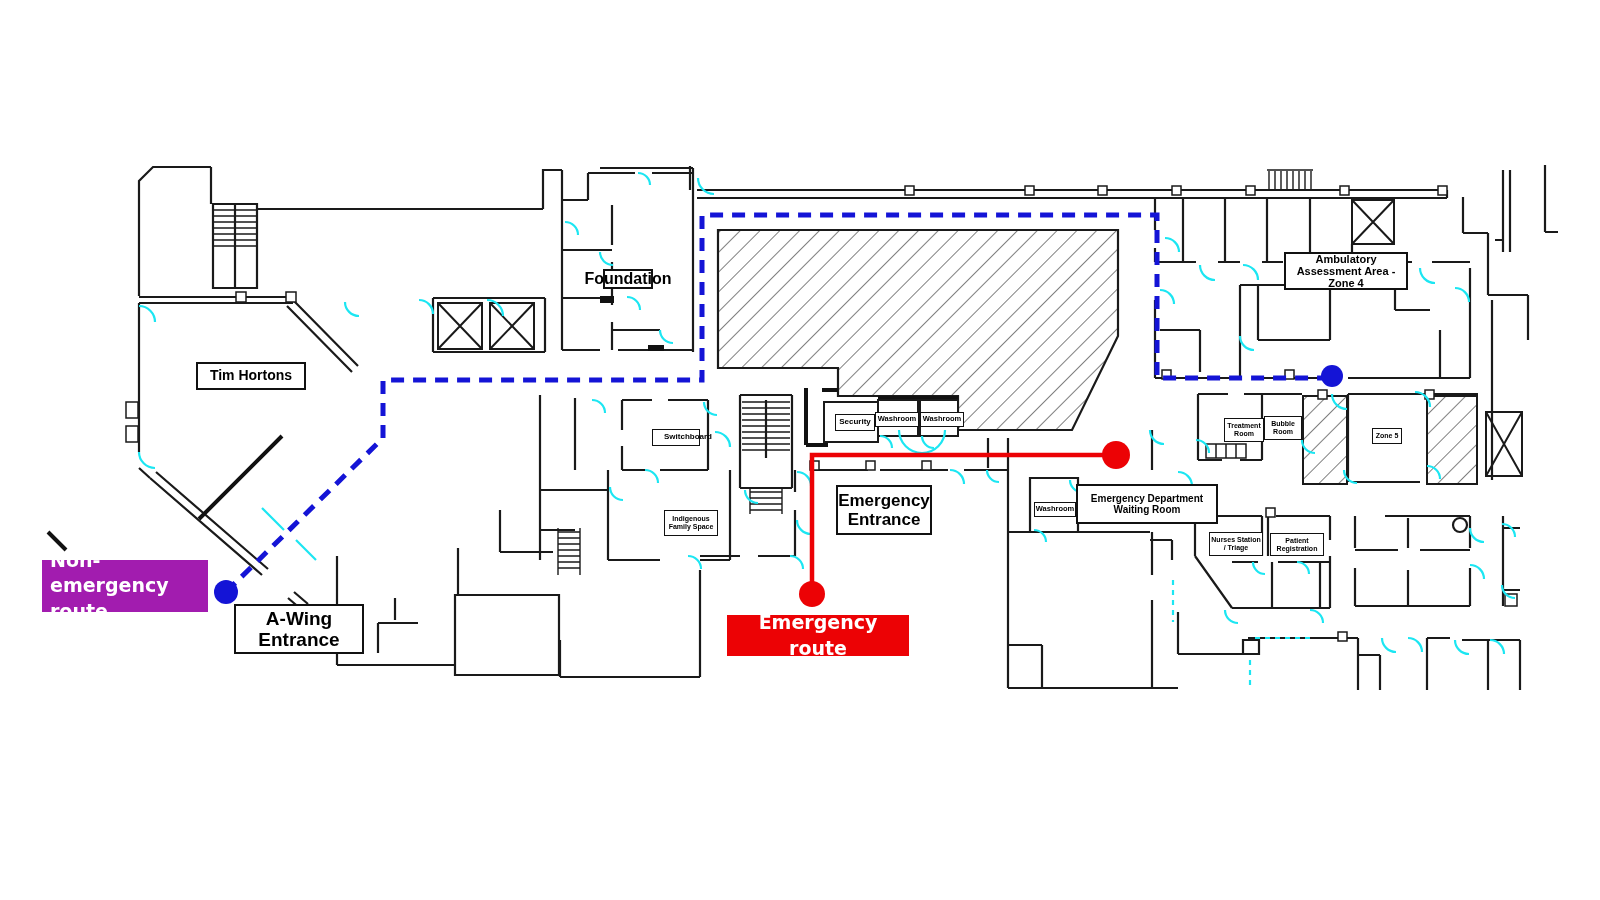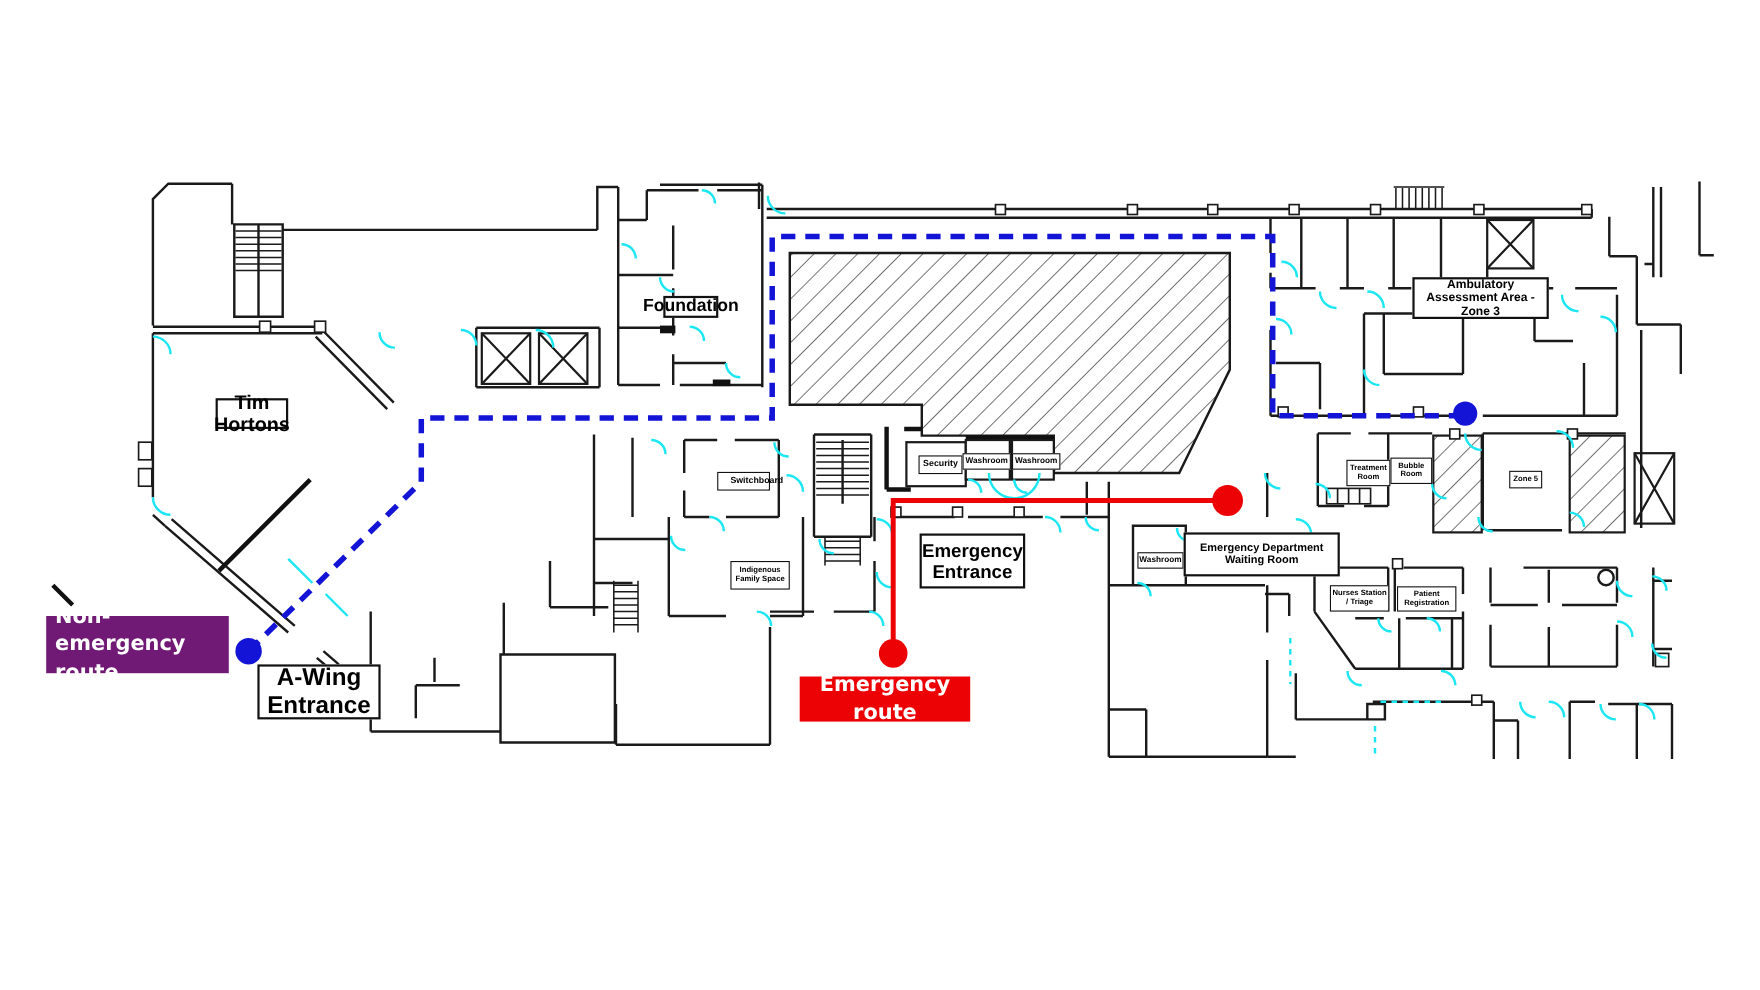--- a/index.html
+++ b/index.html
@@ -5,21 +5,21 @@
   html,body{margin:0;padding:0;background:#ffffff;}
   #stage{position:relative;width:1600px;height:900px;background:#ffffff;overflow:hidden;
          font-family:"Liberation Sans",sans-serif;}
   #plan-svg{position:absolute;left:0;top:0;}
   .plan-label{position:absolute;background:#ffffff;border:2px solid #111;color:#000;
     font-weight:bold;display:flex;align-items:center;justify-content:center;text-align:center;
     line-height:1.12;box-sizing:border-box;font-family:"Liberation Sans",sans-serif;}
   .legend-label{position:absolute;color:#fff;font-weight:bold;display:flex;align-items:center;
     box-sizing:border-box;font-family:"DejaVu Sans","Liberation Sans",sans-serif;
     font-size:19px;line-height:1.32;}
-  .legend-blue{background:#701a75;justify-content:flex-start;padding:2px 8px;text-align:left;}
+  .legend-blue{background:#a21caf;justify-content:flex-start;padding:2px 8px;text-align:left;}
   .legend-red{background:#ec0205;justify-content:center;text-align:center;}
 </style>
 </head>
 <body>
 
 <div id="stage">
 
 <svg id="plan-svg" width="1600" height="900" viewBox="0 0 1600 900">
   <defs>
     <pattern id="hatch" width="14" height="14" patternUnits="userSpaceOnUse" patternTransform="rotate(45)">
@@ -258,34 +258,34 @@
     <circle cx="226" cy="592" r="12" fill="#1414d6"></circle>
     <circle cx="1332" cy="376" r="11" fill="#1414d6"></circle>
   </g>
   <g>
     <polyline points="812,594 812,455 1104,455" fill="none" stroke="#ec0205" stroke-width="4.5"></polyline>
     <circle cx="812" cy="594" r="13" fill="#ec0205"></circle>
     <circle cx="1116" cy="455" r="14" fill="#ec0205"></circle>
   </g>
 </svg>
 
-<div class="plan-label" style="left:196px;top:362px;width:66px;height:28px;font-size:18px;border-width:2.5px;">Tim Hortons</div>
+<div class="plan-label" style="left:196px;top:362px;width:110px;height:28px;font-size:14px;border-width:2.5px;">Tim Hortons</div>
 <div class="plan-label" style="left:603px;top:269px;width:50px;height:20px;font-size:16px;border-width:2px;">Foundation</div>
 <div class="plan-label" style="left:652px;top:429px;width:48px;height:17px;font-size:8px;border-width:1.5px;padding-left:24px;">Switchboard</div>
 <div class="plan-label" style="left:664px;top:510px;width:54px;height:26px;font-size:7px;border-width:1.5px;">Indigenous Family Space</div>
 <div class="plan-label" style="left:835px;top:414px;width:40px;height:17px;font-size:8px;border-width:1.5px;">Security</div>
 <div class="plan-label" style="left:875px;top:412px;width:44px;height:15px;font-size:7.5px;border-width:1.5px;">Washroom</div>
 <div class="plan-label" style="left:920px;top:412px;width:44px;height:15px;font-size:7.5px;border-width:1.5px;">Washroom</div>
 <div class="plan-label" style="left:836px;top:485px;width:96px;height:50px;font-size:17px;border-width:2.5px;">Emergency Entrance</div>
 <div class="plan-label" style="left:1034px;top:502px;width:42px;height:15px;font-size:7.5px;border-width:1.5px;">Washroom</div>
 <div class="plan-label" style="left:1076px;top:484px;width:142px;height:40px;font-size:10px;border-width:2.5px;">Emergency Department Waiting Room</div>
-<div class="plan-label" style="left:1284px;top:252px;width:124px;height:38px;font-size:11px;border-width:2px;">Ambulatory Assessment Area - Zone 3</div>
+<div class="plan-label" style="left:1284px;top:252px;width:124px;height:38px;font-size:11px;border-width:2px;">Ambulatory Assessment Area - Zone 4</div>
 <div class="plan-label" style="left:1224px;top:418px;width:40px;height:24px;font-size:7px;border-width:1.2px;">Treatment Room</div>
 <div class="plan-label" style="left:1264px;top:416px;width:38px;height:24px;font-size:7px;border-width:1.2px;">Bubble Room</div>
 <div class="plan-label" style="left:1372px;top:428px;width:30px;height:16px;font-size:7px;border-width:1.2px;">Zone 5</div>
 <div class="plan-label" style="left:1209px;top:532px;width:54px;height:24px;font-size:7px;border-width:1.2px;">Nurses Station / Triage</div>
 <div class="plan-label" style="left:1270px;top:533px;width:54px;height:23px;font-size:7px;border-width:1.2px;">Patient Registration</div>
-<div class="plan-label" style="left:234px;top:604px;width:112px;height:50px;font-size:22px;border-width:2.5px;">A-Wing Entrance</div>
+<div class="plan-label" style="left:234px;top:604px;width:130px;height:50px;font-size:19px;border-width:2.5px;">A-Wing Entrance</div>
 
 <div class="legend-label legend-blue" style="left:42px;top:560px;width:166px;height:52px;">Non-emergency route</div>
-<div class="legend-label legend-red" style="left:727px;top:615px;width:155px;height:41px;">Emergency route</div>
+<div class="legend-label legend-red" style="left:727px;top:615px;width:182px;height:41px;">Emergency route</div>
 
 </div>
 
 </body></html>

